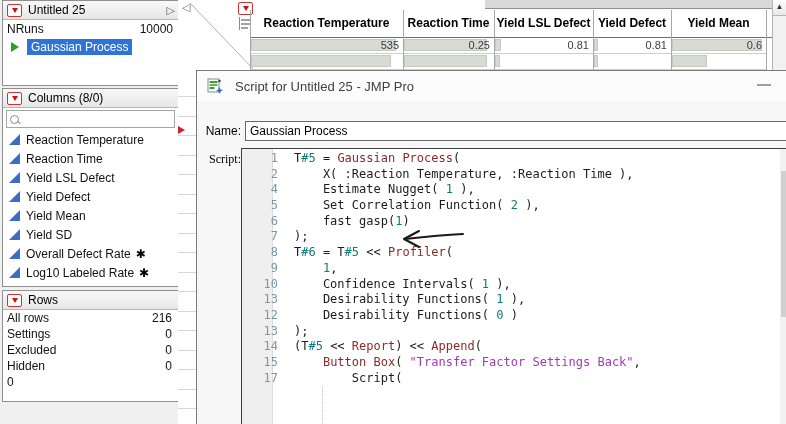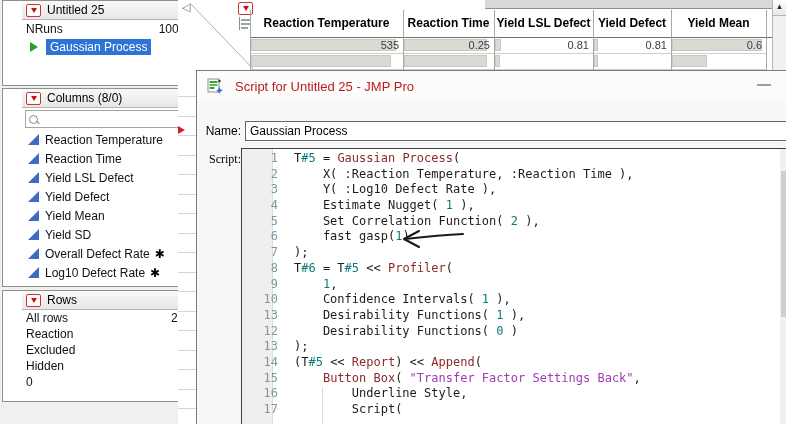--- a/index.html
+++ b/index.html
@@ -1,21 +1,21 @@
 <!DOCTYPE html>
 <html><head>
 <meta charset="utf-8">
 <style>
   html,body{margin:0;padding:0;}
   body{font-family:"Liberation Sans",sans-serif;}
   .app{position:relative;width:786px;height:424px;background:#f0f0f0;overflow:hidden;font-size:12px;color:#111;}
 
   
   .sidebar{position:absolute;left:0;top:0;width:178px;height:424px;background:#f0f0f0;}
-  .panel{position:absolute;left:2px;width:175px;background:#fff;border:1px solid #8f8f8f;padding-left:19px;}
+  .panel{position:absolute;left:2px;width:175px;background:#fff;border:1px solid #8f8f8f;}
   .panel-title{height:18px;display:flex;align-items:center;gap:6px;padding-left:4px;
     background:linear-gradient(#f8f8f8,#e7e7e7);border-bottom:1px solid #b5b5b5;}
   .panel-title .tlabel{flex:1;color:#000;}
   .red-tri-btn{width:13px;height:11px;background:#fff;border:1px solid #cc3333;border-radius:2px;
     display:inline-flex;align-items:center;justify-content:center;flex:none;}
   .red-tri-btn i{width:0;height:0;border-left:3px solid transparent;border-right:3px solid transparent;border-top:5px solid #cc1111;}
   .expand-glyph{color:#555;font-size:11px;padding-right:3px;}
   .kv{display:flex;padding:2px 5px 1px 4px;}
   .kv .k{flex:1;}
   .script-row{display:flex;align-items:center;padding:2px 0 2px 8px;}
@@ -51,21 +51,21 @@
   .tbl-scroll{position:absolute;left:594px;top:0;width:14px;height:424px;background:#f1f1f1;border-left:1px solid #b5b5b5;box-sizing:border-box;}
   .scroll-btn{height:15px;background:linear-gradient(#fefefe,#e8e8e8);border-bottom:1px solid #b5b5b5;text-align:center;font-size:8px;line-height:14px;color:#333;}
   .row-strip{position:absolute;left:0;top:78px;width:18px;height:346px;
     background:repeating-linear-gradient(to bottom,#ffffff 0 18.5px,#d6d6d6 18.5px 19.5px);}
   .row-marker{position:absolute;left:0;top:48px;width:0;height:0;border-top:4px solid transparent;border-bottom:4px solid transparent;border-left:7px solid #cc2222;}
 
   
   .dialog{position:absolute;left:196px;top:70px;width:600px;height:358px;background:#f7f7f7;border:1px solid #7a7a7a;box-sizing:border-box;}
   .dlg-title{position:absolute;left:0;top:0;right:0;height:30px;background:#fcfcfc;display:flex;align-items:center;}
   .dlg-icon{margin:0 12px 0 10px;width:16px;height:16px;flex:none;}
-  .dlg-title .t{color:#b91c1c;font-size:13px;}
+  .dlg-title .t{color:#404040;font-size:13px;}
   .min-btn{position:absolute;right:24px;top:13px;width:14px;height:2px;background:#9e9e9e;}
   .fld-label{position:absolute;left:0;width:44px;text-align:right;color:#000;}
   .name-input{position:absolute;left:48px;top:50px;width:546px;height:20px;border:1px solid #686868;background:#fff;
     font-family:"Liberation Sans",sans-serif;font-size:12px;padding:1px 4px;box-sizing:border-box;}
   .editor{position:absolute;left:44px;top:77px;width:554px;height:281px;background:#fff;
     border-top:1px solid #404040;border-left:1px solid #404040;overflow:hidden;}
   .gutter{position:absolute;left:0;top:0;width:30px;height:100%;background:#efefef;border-right:1px solid #dcdcdc;}
   #code-lines{position:absolute;left:12px;top:2px;}
   .cl{height:15.7px;white-space:pre;font-family:"DejaVu Sans Mono","Liberation Mono",monospace;font-size:12px;line-height:15.7px;}
   .ln{display:inline-block;width:24px;margin-right:16px;text-align:right;color:#7b98a4;}
@@ -136,40 +136,40 @@
             <span class="col-icon"></span>
             <span>Yield SD</span>
           </div>
           <div class="col-item">
             <span class="col-icon"></span>
             <span>Overall Defect Rate</span>
             <span class="star">✱</span>
           </div>
           <div class="col-item">
             <span class="col-icon"></span>
-            <span>Log10 Defect Rate</span>
+            <span>Log10 Labeled Rate</span>
             <span class="star">✱</span>
           </div>
         </div>
     </div>
 
     <div class="panel" style="top:290px;height:110px;">
       <div class="panel-title">
         <span class="red-tri-btn">
             <i></i>
           </span>
         <span class="tlabel">Rows</span>
       </div>
       <div id="row-stats">
           <div class="stat-row">
             <span class="k">All rows</span>
             <span class="v">216</span>
           </div>
           <div class="stat-row">
-            <span class="k">Reaction</span>
+            <span class="k">Settings</span>
             <span class="v">0</span>
           </div>
           <div class="stat-row">
             <span class="k">Excluded</span>
             <span class="v">0</span>
           </div>
           <div class="stat-row">
             <span class="k">Hidden</span>
             <span class="v">0</span>
           </div>
@@ -301,34 +301,32 @@
     <span class="fld-label" style="top:53px;">Name:</span>
     <input class="name-input" value="Gaussian Process" style="">
 
     <span class="fld-label" style="top:81px;font-family:Liberation Serif, serif;">Script:</span>
 
     <div class="editor">
       <div class="gutter"></div>
       <div id="code-lines">
           <div class="cl"><span class="ln">1</span><span class="tok-d">T</span><span class="tok-n">#5</span><span class="tok-d"> = </span><span class="tok-k">Gaussian Process</span><span class="tok-d">(</span></div>
           <div class="cl"><span class="ln">2</span><span class="tok-d">    X( :Reaction Temperature, :Reaction Time ),</span></div>
-          <div class="cl"><span class="ln">3</span><span class="tok-d">    Y( :Log10 Defect Rate ),</span></div>
           <div class="cl"><span class="ln">4</span><span class="tok-d">    Estimate Nugget( </span><span class="tok-n">1</span><span class="tok-d"> ),</span></div>
           <div class="cl"><span class="ln">5</span><span class="tok-d">    Set Correlation Function( </span><span class="tok-n">2</span><span class="tok-d"> ),</span></div>
           <div class="cl"><span class="ln">6</span><span class="tok-d">    fast gasp(</span><span class="tok-n">1</span><span class="tok-d">)</span></div>
           <div class="cl"><span class="ln">7</span><span class="tok-d">);</span></div>
           <div class="cl"><span class="ln">8</span><span class="tok-d">T</span><span class="tok-n">#6</span><span class="tok-d"> = T</span><span class="tok-n">#5</span><span class="tok-d"> &lt;&lt; </span><span class="tok-k">Profiler</span><span class="tok-d">(</span></div>
           <div class="cl"><span class="ln">9</span><span class="tok-d">    </span><span class="tok-n">1</span><span class="tok-d">,</span></div>
           <div class="cl"><span class="ln">10</span><span class="tok-d">    Confidence Intervals( </span><span class="tok-n">1</span><span class="tok-d"> ),</span></div>
           <div class="cl"><span class="ln">13</span><span class="tok-d">    Desirability Functions( </span><span class="tok-n">1</span><span class="tok-d"> ),</span></div>
           <div class="cl"><span class="ln">12</span><span class="tok-d">    Desirability Functions( </span><span class="tok-n">0</span><span class="tok-d"> )</span></div>
           <div class="cl"><span class="ln">13</span><span class="tok-d">);</span></div>
           <div class="cl"><span class="ln">14</span><span class="tok-d">(T</span><span class="tok-n">#5</span><span class="tok-d"> &lt;&lt; </span><span class="tok-k">Report</span><span class="tok-d">) &lt;&lt; </span><span class="tok-k">Append</span><span class="tok-d">(</span></div>
           <div class="cl"><span class="ln">15</span><span class="tok-d">    </span><span class="tok-k">Button Box</span><span class="tok-d">( </span><span class="tok-s">"Transfer Factor Settings Back"</span><span class="tok-d">,</span></div>
-          <div class="cl"><span class="ln">16</span><span class="tok-d">        Underline Style,</span></div>
           <div class="cl"><span class="ln">17</span><span class="tok-d">        Script(</span></div>
         </div>
       <div class="indent-guide"></div>
       <div class="ed-scroll">
         <div class="ed-thumb"></div>
       </div>
     </div>
 
     <svg class="arrow-svg" width="74" height="24">
       <path d="M66 8 C 45 9, 26 11, 8 13" stroke="#1a1a1a" stroke-width="2" fill="none" stroke-linecap="round"></path>

